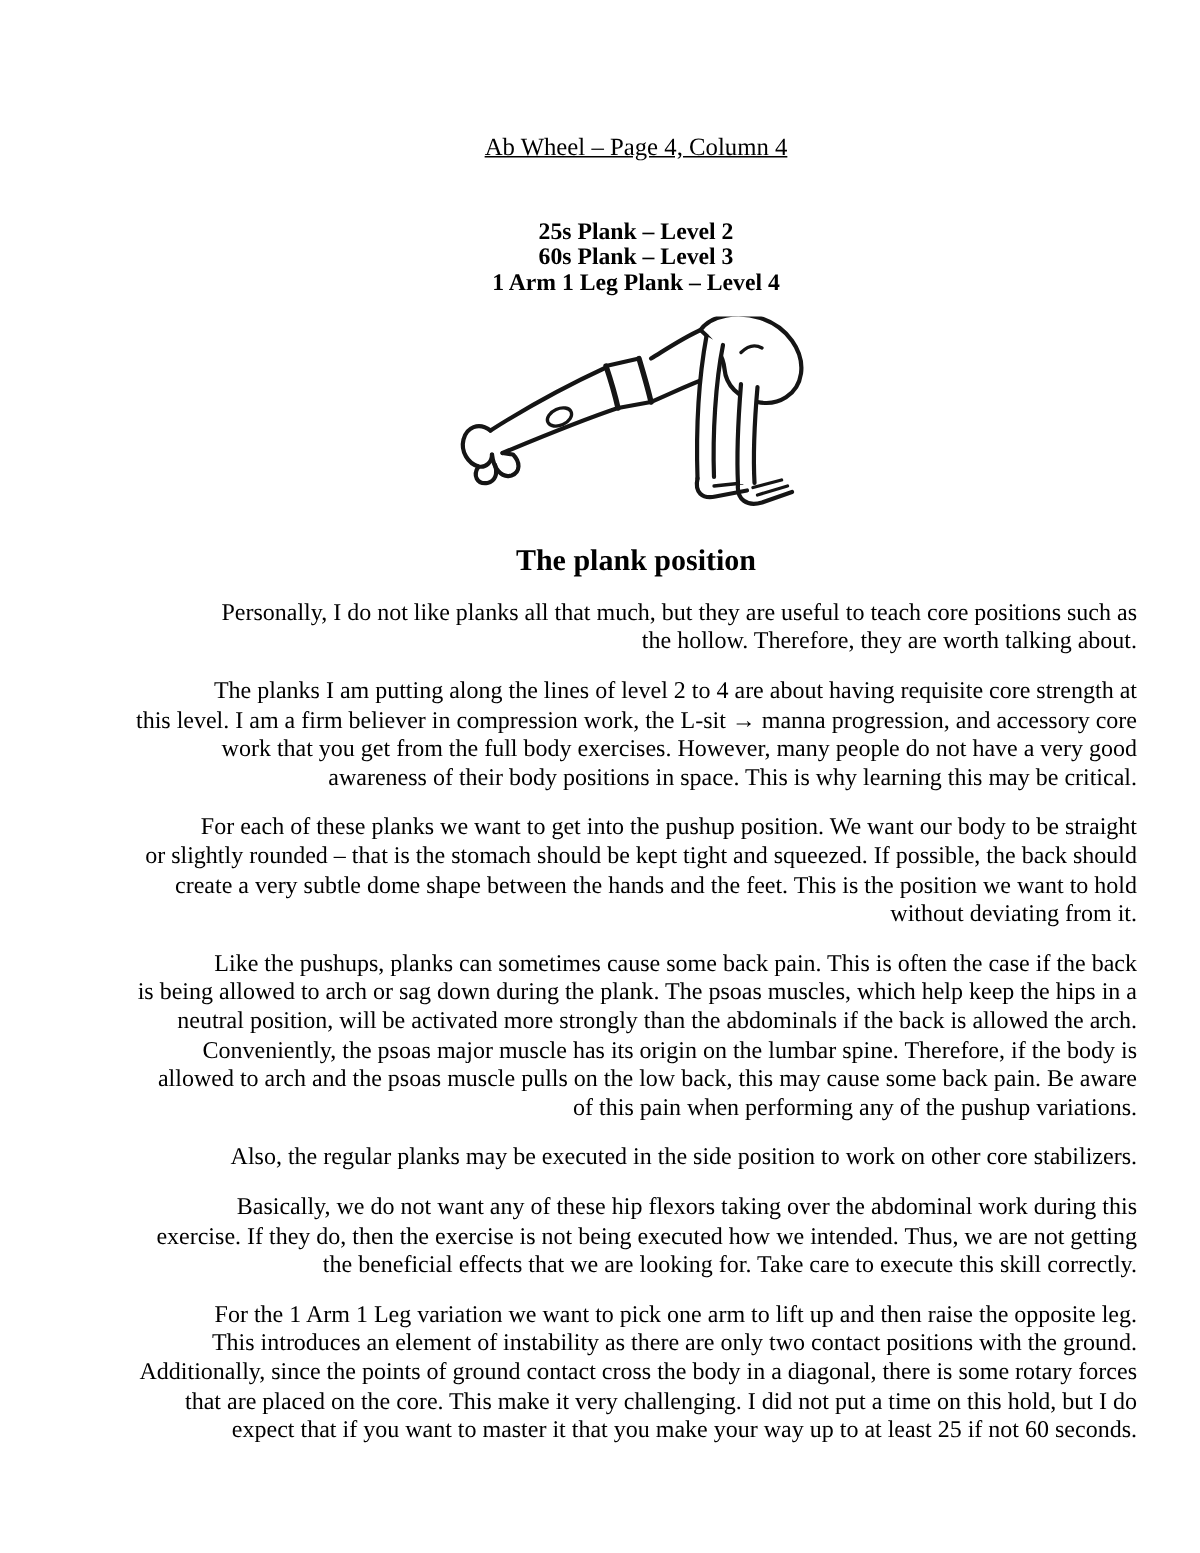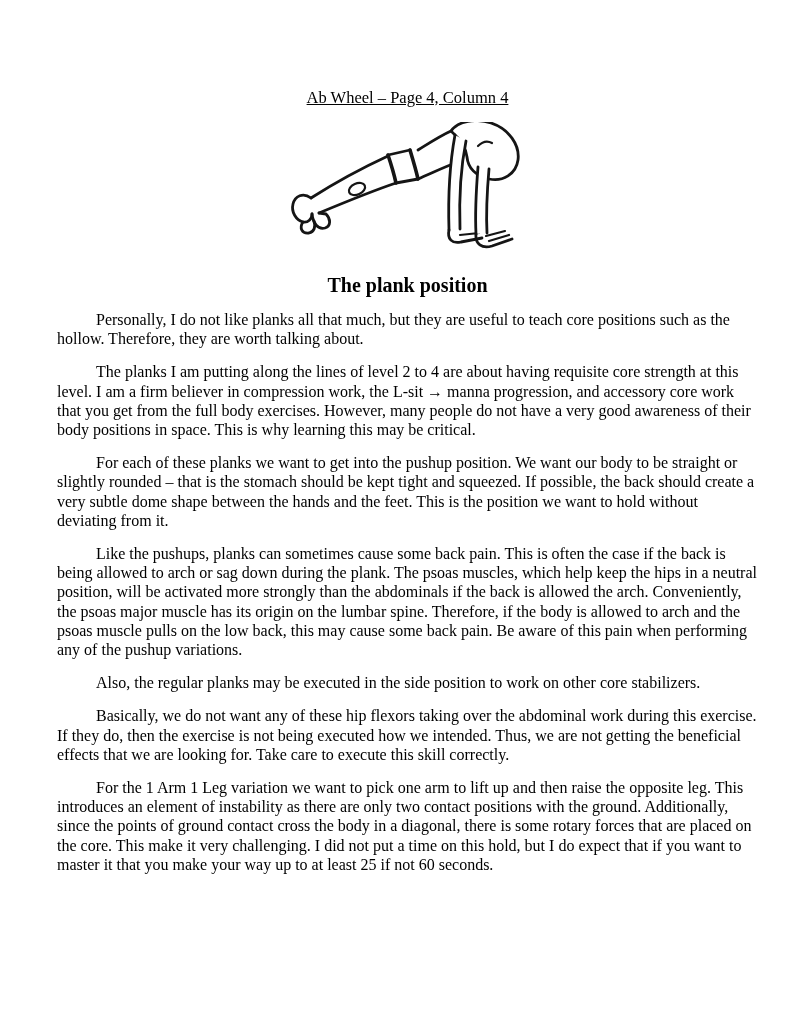--- a/index.html
+++ b/index.html
@@ -9,21 +9,21 @@
   }
   .page {
     position: relative;
     width: 800px;
     height: 1035px;
     background: #ffffff;
     color: #000000;
     font-family: "Liberation Serif", "DejaVu Serif", serif;
     font-size: 16px;
     box-sizing: border-box;
-    padding: 88px 42px 0 57px;
+    padding: 88px 42px 0 90px;
     overflow: hidden;
   }
   .doc-title {
     text-align: center;
     text-decoration: underline;
     font-size: 16.5px;
     line-height: 20px;
     margin: 0;
     font-weight: normal;
   }
@@ -50,21 +50,21 @@
     font-size: 20px;
     line-height: 19px;
   }
   .body-text {
     margin-top: 15px;
   }
   .body-text p {
     margin: 0 0 14px 0;
     text-indent: 39px;
     line-height: 19.2px;
-    text-align: left;
+    text-align: right;
   }
   .art {
     stroke: #151515;
     fill: none;
     stroke-width: 2.8;
     stroke-linecap: round;
     stroke-linejoin: round;
   }
   .art-fill-white {
     fill: #ffffff;
@@ -73,20 +73,25 @@
   .art-thick { stroke-width: 3.6; }
   .art-thin { stroke-width: 2.2; }
 </style>
 </head>
 <body>
 
 <div class="page">
 
   <h1 class="doc-title">Ab Wheel – Page 4, Column 4</h1>
 
+  <div class="levels">
+    <p class="level-line">25s Plank – Level 2</p>
+    <p class="level-line">60s Plank – Level 3</p>
+    <p class="level-line">1 Arm 1 Leg Plank – Level 4</p>
+  </div>
 
   <div class="figure-wrap">
     <svg width="240" height="134" viewBox="0 0 240 134" aria-hidden="true">
 
       <path class="art" d="M23,76 C45,62 74,46 100,34"></path>
       <path class="art" d="M31,91 C55,81 84,69 108,61"></path>
 
       <ellipse class="art art-thin" cx="69" cy="67" rx="8.5" ry="5.5" transform="rotate(-24 69 67)" fill="#ffffff"></ellipse>
 
       <path class="art art-thick" d="M100,33 C103,42 106,52 108,61"></path>

